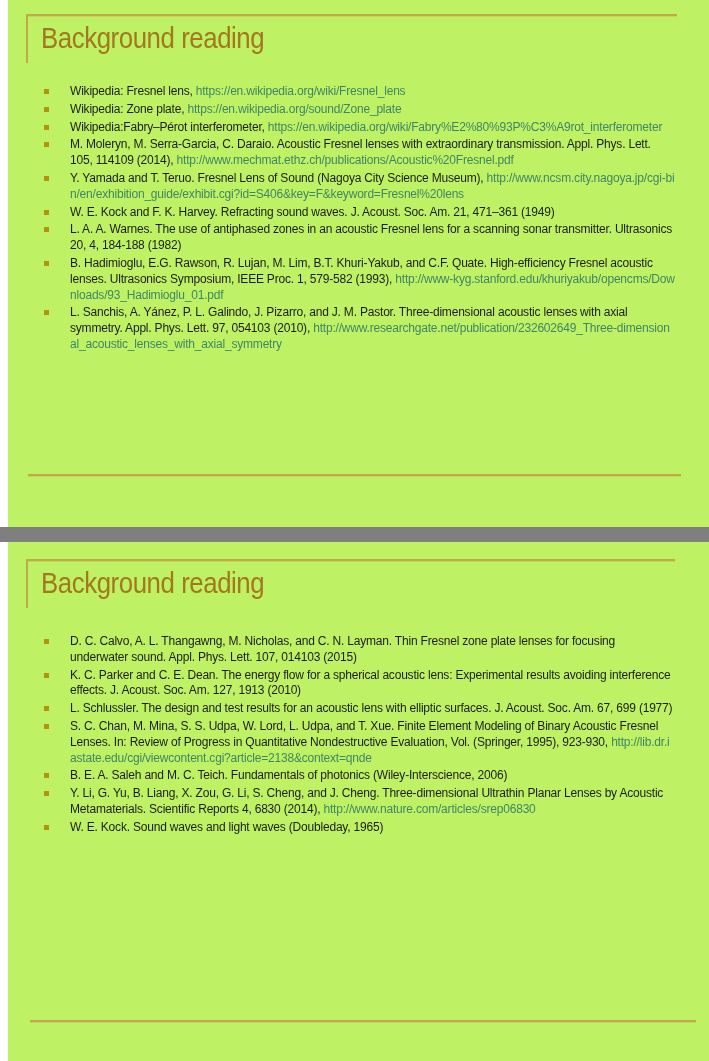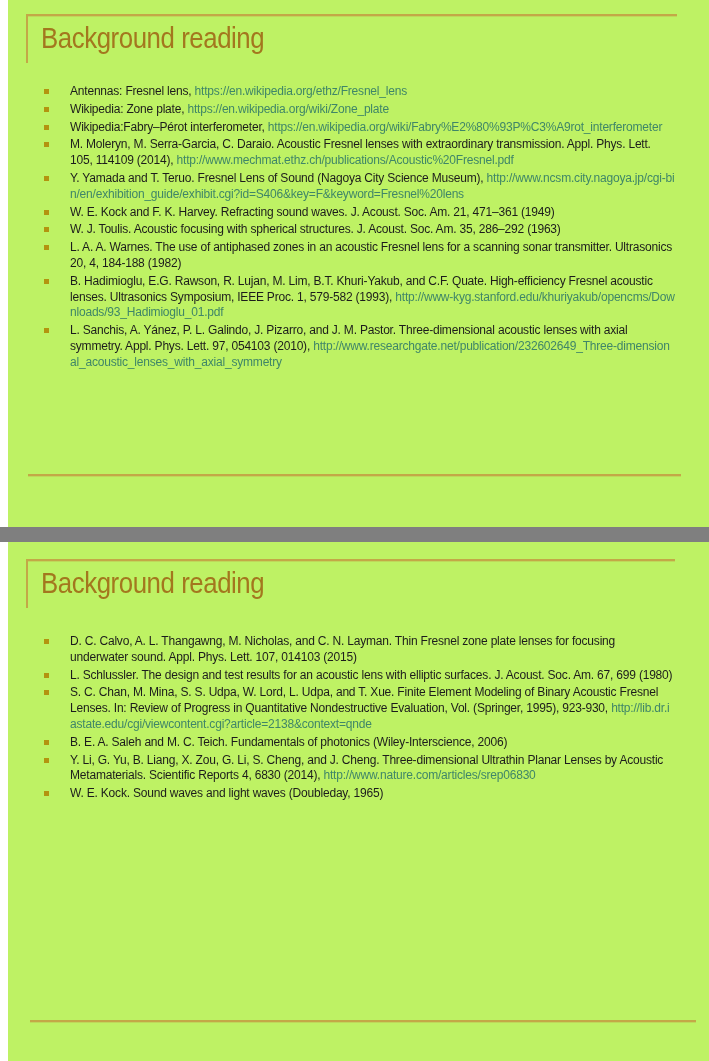--- a/index.html
+++ b/index.html
@@ -65,45 +65,44 @@
 </head>
 <body>
 
 <div class="page">
 
   <section class="slide slide-1">
     <div class="top-rule"></div>
     <div class="title-vline"></div>
     <h1 class="slide-title">Background reading</h1>
     <ul class="ref-list">
-        <li class="ref-item"><span class="bullet-square"></span><span class="ref-text">Antennas: Fresnel lens, </span><span class="ref-link">https://en.wikipedia.org/ethz/Fresnel_lens</span></li>
-        <li class="ref-item"><span class="bullet-square"></span><span class="ref-text">Wikipedia: Zone plate, </span><span class="ref-link">https://en.wikipedia.org/wiki/Zone_plate</span></li>
+        <li class="ref-item"><span class="bullet-square"></span><span class="ref-text">Wikipedia: Fresnel lens, </span><span class="ref-link">https://en.wikipedia.org/wiki/Fresnel_lens</span></li>
+        <li class="ref-item"><span class="bullet-square"></span><span class="ref-text">Wikipedia: Zone plate, </span><span class="ref-link">https://en.wikipedia.org/sound/Zone_plate</span></li>
         <li class="ref-item"><span class="bullet-square"></span><span class="ref-text">Wikipedia:Fabry–Pérot interferometer, </span><span class="ref-link">https://en.wikipedia.org/wiki/Fabry%E2%80%93P%C3%A9rot_interferometer</span></li>
         <li class="ref-item"><span class="bullet-square"></span><span class="ref-text">M. Moleryn, M. Serra-Garcia, C. Daraio. Acoustic Fresnel lenses with extraordinary transmission. Appl. Phys. Lett. 105, 114109 (2014), </span><span class="ref-link">http://www.mechmat.ethz.ch/publications/Acoustic%20Fresnel.pdf</span></li>
         <li class="ref-item"><span class="bullet-square"></span><span class="ref-text">Y. Yamada and T. Teruo. Fresnel Lens of Sound (Nagoya City Science Museum), </span><span class="ref-link">http://www.ncsm.city.nagoya.jp/cgi-bin/en/exhibition_guide/exhibit.cgi?id=S406&amp;key=F&amp;keyword=Fresnel%20lens</span></li>
         <li class="ref-item"><span class="bullet-square"></span><span class="ref-text">W. E. Kock and F. K. Harvey. Refracting sound waves.  J. Acoust. Soc. Am. 21, 471–361 (1949)</span></li>
-        <li class="ref-item"><span class="bullet-square"></span><span class="ref-text">W. J. Toulis. Acoustic focusing with spherical structures.  J. Acoust. Soc. Am. 35, 286–292 (1963)</span></li>
         <li class="ref-item"><span class="bullet-square"></span><span class="ref-text">L. A. A. Warnes. The use of antiphased zones in an acoustic Fresnel lens for a scanning sonar transmitter. Ultrasonics 20, 4, 184-188 (1982)</span></li>
         <li class="ref-item"><span class="bullet-square"></span><span class="ref-text">B. Hadimioglu, E.G. Rawson, R. Lujan, M. Lim, B.T. Khuri-Yakub, and C.F. Quate. High-efficiency Fresnel acoustic lenses. Ultrasonics Symposium, IEEE Proc. 1, 579-582 (1993), </span><span class="ref-link">http://www-kyg.stanford.edu/khuriyakub/opencms/Downloads/93_Hadimioglu_01.pdf</span></li>
         <li class="ref-item"><span class="bullet-square"></span><span class="ref-text">L. Sanchis, A. Yánez, P. L. Galindo, J. Pizarro, and J. M. Pastor. Three-dimensional acoustic lenses with axial symmetry. Appl. Phys. Lett. 97, 054103 (2010), </span><span class="ref-link">http://www.researchgate.net/publication/232602649_Three-dimensional_acoustic_lenses_with_axial_symmetry</span></li>
       </ul>
     <div class="bottom-rule"></div>
   </section>
 
   <div class="divider"></div>
 
   <section class="slide slide-2">
     <div class="top-rule"></div>
     <div class="title-vline"></div>
     <h1 class="slide-title">Background reading</h1>
     <ul class="ref-list">
         <li class="ref-item"><span class="bullet-square"></span><span class="ref-text">D. C. Calvo, A. L. Thangawng, M. Nicholas, and C. N. Layman. Thin Fresnel zone plate lenses for focusing underwater sound. Appl. Phys. Lett. 107, 014103 (2015)</span></li>
         <li class="ref-item"><span class="bullet-square"></span></li>
-        <li class="ref-item"><span class="bullet-square"></span></li>
-        <li class="ref-item"><span class="bullet-square"></span><span class="ref-text">L. Schlussler. The design and test results for an acoustic lens with elliptic surfaces. J. Acoust. Soc. Am. 67, 699 (1980)</span></li>
+        <li class="ref-item"><span class="bullet-square"></span><span class="ref-text">K. C. Parker and C. E. Dean. The energy flow for a spherical acoustic lens: Experimental results avoiding interference effects. J. Acoust. Soc. Am. 127, 1913 (2010)</span></li>
+        <li class="ref-item"><span class="bullet-square"></span><span class="ref-text">L. Schlussler. The design and test results for an acoustic lens with elliptic surfaces. J. Acoust. Soc. Am. 67, 699 (1977)</span></li>
         <li class="ref-item"><span class="bullet-square"></span><span class="ref-text">S. C. Chan, M. Mina, S. S. Udpa, W. Lord, L. Udpa, and T. Xue. Finite Element Modeling of Binary Acoustic Fresnel Lenses. In: Review of Progress in Quantitative Nondestructive Evaluation, Vol. (Springer, 1995), 923-930, </span><span class="ref-link">http://lib.dr.iastate.edu/cgi/viewcontent.cgi?article=2138&amp;context=qnde</span></li>
         <li class="ref-item"><span class="bullet-square"></span><span class="ref-text">B. E. A. Saleh and M. C. Teich. Fundamentals of photonics (Wiley-Interscience, 2006)</span></li>
         <li class="ref-item"><span class="bullet-square"></span><span class="ref-text">Y. Li, G. Yu, B. Liang, X. Zou, G. Li, S. Cheng, and J. Cheng. Three-dimensional Ultrathin Planar Lenses by Acoustic Metamaterials. Scientific Reports 4, 6830 (2014), </span><span class="ref-link">http://www.nature.com/articles/srep06830</span></li>
         <li class="ref-item"><span class="bullet-square"></span><span class="ref-text">W. E. Kock. Sound waves and light waves (Doubleday, 1965)</span></li>
       </ul>
     <div class="bottom-rule"></div>
   </section>
 
 </div>
 

